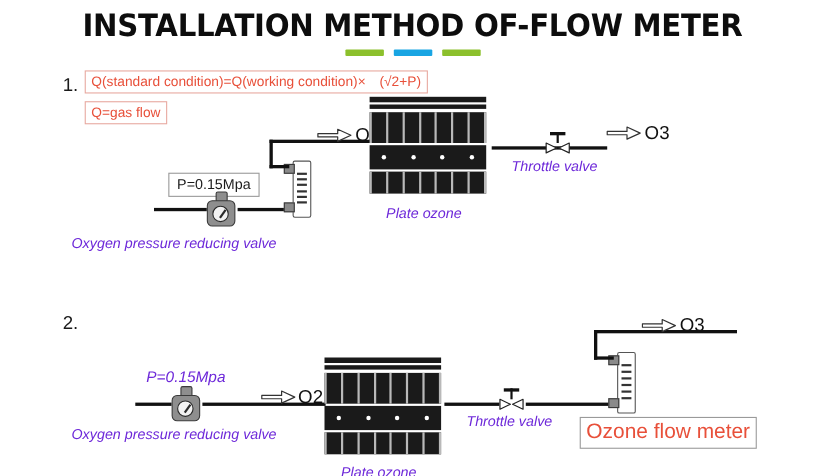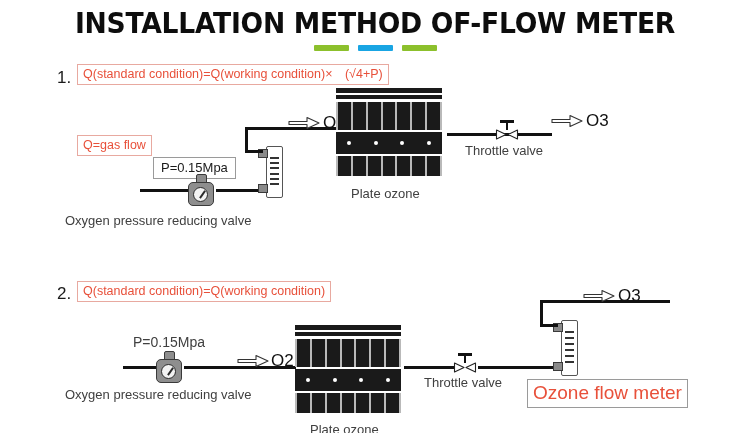--- a/index.html
+++ b/index.html
@@ -42,21 +42,21 @@
   }
   .graybox {
     border: 1px solid #9a9a9a;
     color: #1a1a1a;
     background: #fff;
     font-size: 13px;
     padding: 2px 7px 3px 7px;
     white-space: nowrap;
   }
   .plainlabel {
-    color: #404040; font-size: 13px; white-space: nowrap;
+    color: #6d28d9; font-size: 13px; white-space: nowrap; font-style: italic;
   }
   .secnum {
     color: #1a1a1a; font-size: 17px; white-space: nowrap;
     font-family: "Liberation Sans", sans-serif;
   }
   .gaslabel {
     color: #111; font-size: 17px; white-space: nowrap;
     font-family: "Liberation Sans", sans-serif;
   }
 
@@ -133,23 +133,23 @@
   <div class="dashes">
     <span class="dash" style="background:#8cc02c"></span>
     <span class="dash" style="background:#19a5e3"></span>
     <span class="dash" style="background:#8cc02c"></span>
   </div>
 
   <div class="abs" style="left:0;top:0;width:750px;height:250px;">
 
     <div class="abs secnum" style="left:57px; top:68px;">1.</div>
 
-    <div class="abs redbox" style="left:77px; top:64px;">Q(standard condition)=Q(working condition)× (√4+P)</div>
-
-    <div class="abs redbox" style="left:77px; top:92px;margin-top:43px;">Q=gas flow</div>
+    <div class="abs redbox" style="left:77px; top:64px;">Q(standard condition)=Q(working condition)× (√2+P)</div>
+
+    <div class="abs redbox" style="left:77px; top:92px;">Q=gas flow</div>
 
     <div class="abs pipe pipe-h" style="left:140px; top:189px; width:48px;"></div>
     <div class="abs pipe pipe-h" style="left:216px; top:189px; width:44px;"></div>
 
     <div class="abs graybox" style="left:153px; top:157px;">P=0.15Mpa</div>
 
     <div class="reg" style="left:188px; top:174px; width:28px; height:34px;">
       <div class="cap"></div>
       <div class="body"></div>
       <div class="dial"></div>
@@ -228,21 +228,20 @@
     </svg>
     <div class="abs gaslabel" style="left:586px; top:111px;">O3</div>
 
     <div class="abs plainlabel" style="left:65px; top:213px;">Oxygen pressure reducing valve</div>
   </div>
 
   <div class="abs" style="left:0;top:0;width:750px;height:433px;">
 
     <div class="abs secnum" style="left:57px; top:284px;">2.</div>
 
-    <div class="abs redbox" style="left:77px; top:281px;">Q(standard condition)=Q(working condition)</div>
 
     <div class="abs plainlabel" style="left:133px; top:334px; font-size:14px;">P=0.15Mpa</div>
 
     <div class="abs pipe pipe-h" style="left:123px; top:366px; width:33px;"></div>
     <div class="abs pipe pipe-h" style="left:184px; top:366px; width:112px;"></div>
 
     <div class="reg" style="left:156px; top:351px; width:28px; height:34px;">
       <div class="cap"></div>
       <div class="body"></div>
       <div class="dial"></div>

